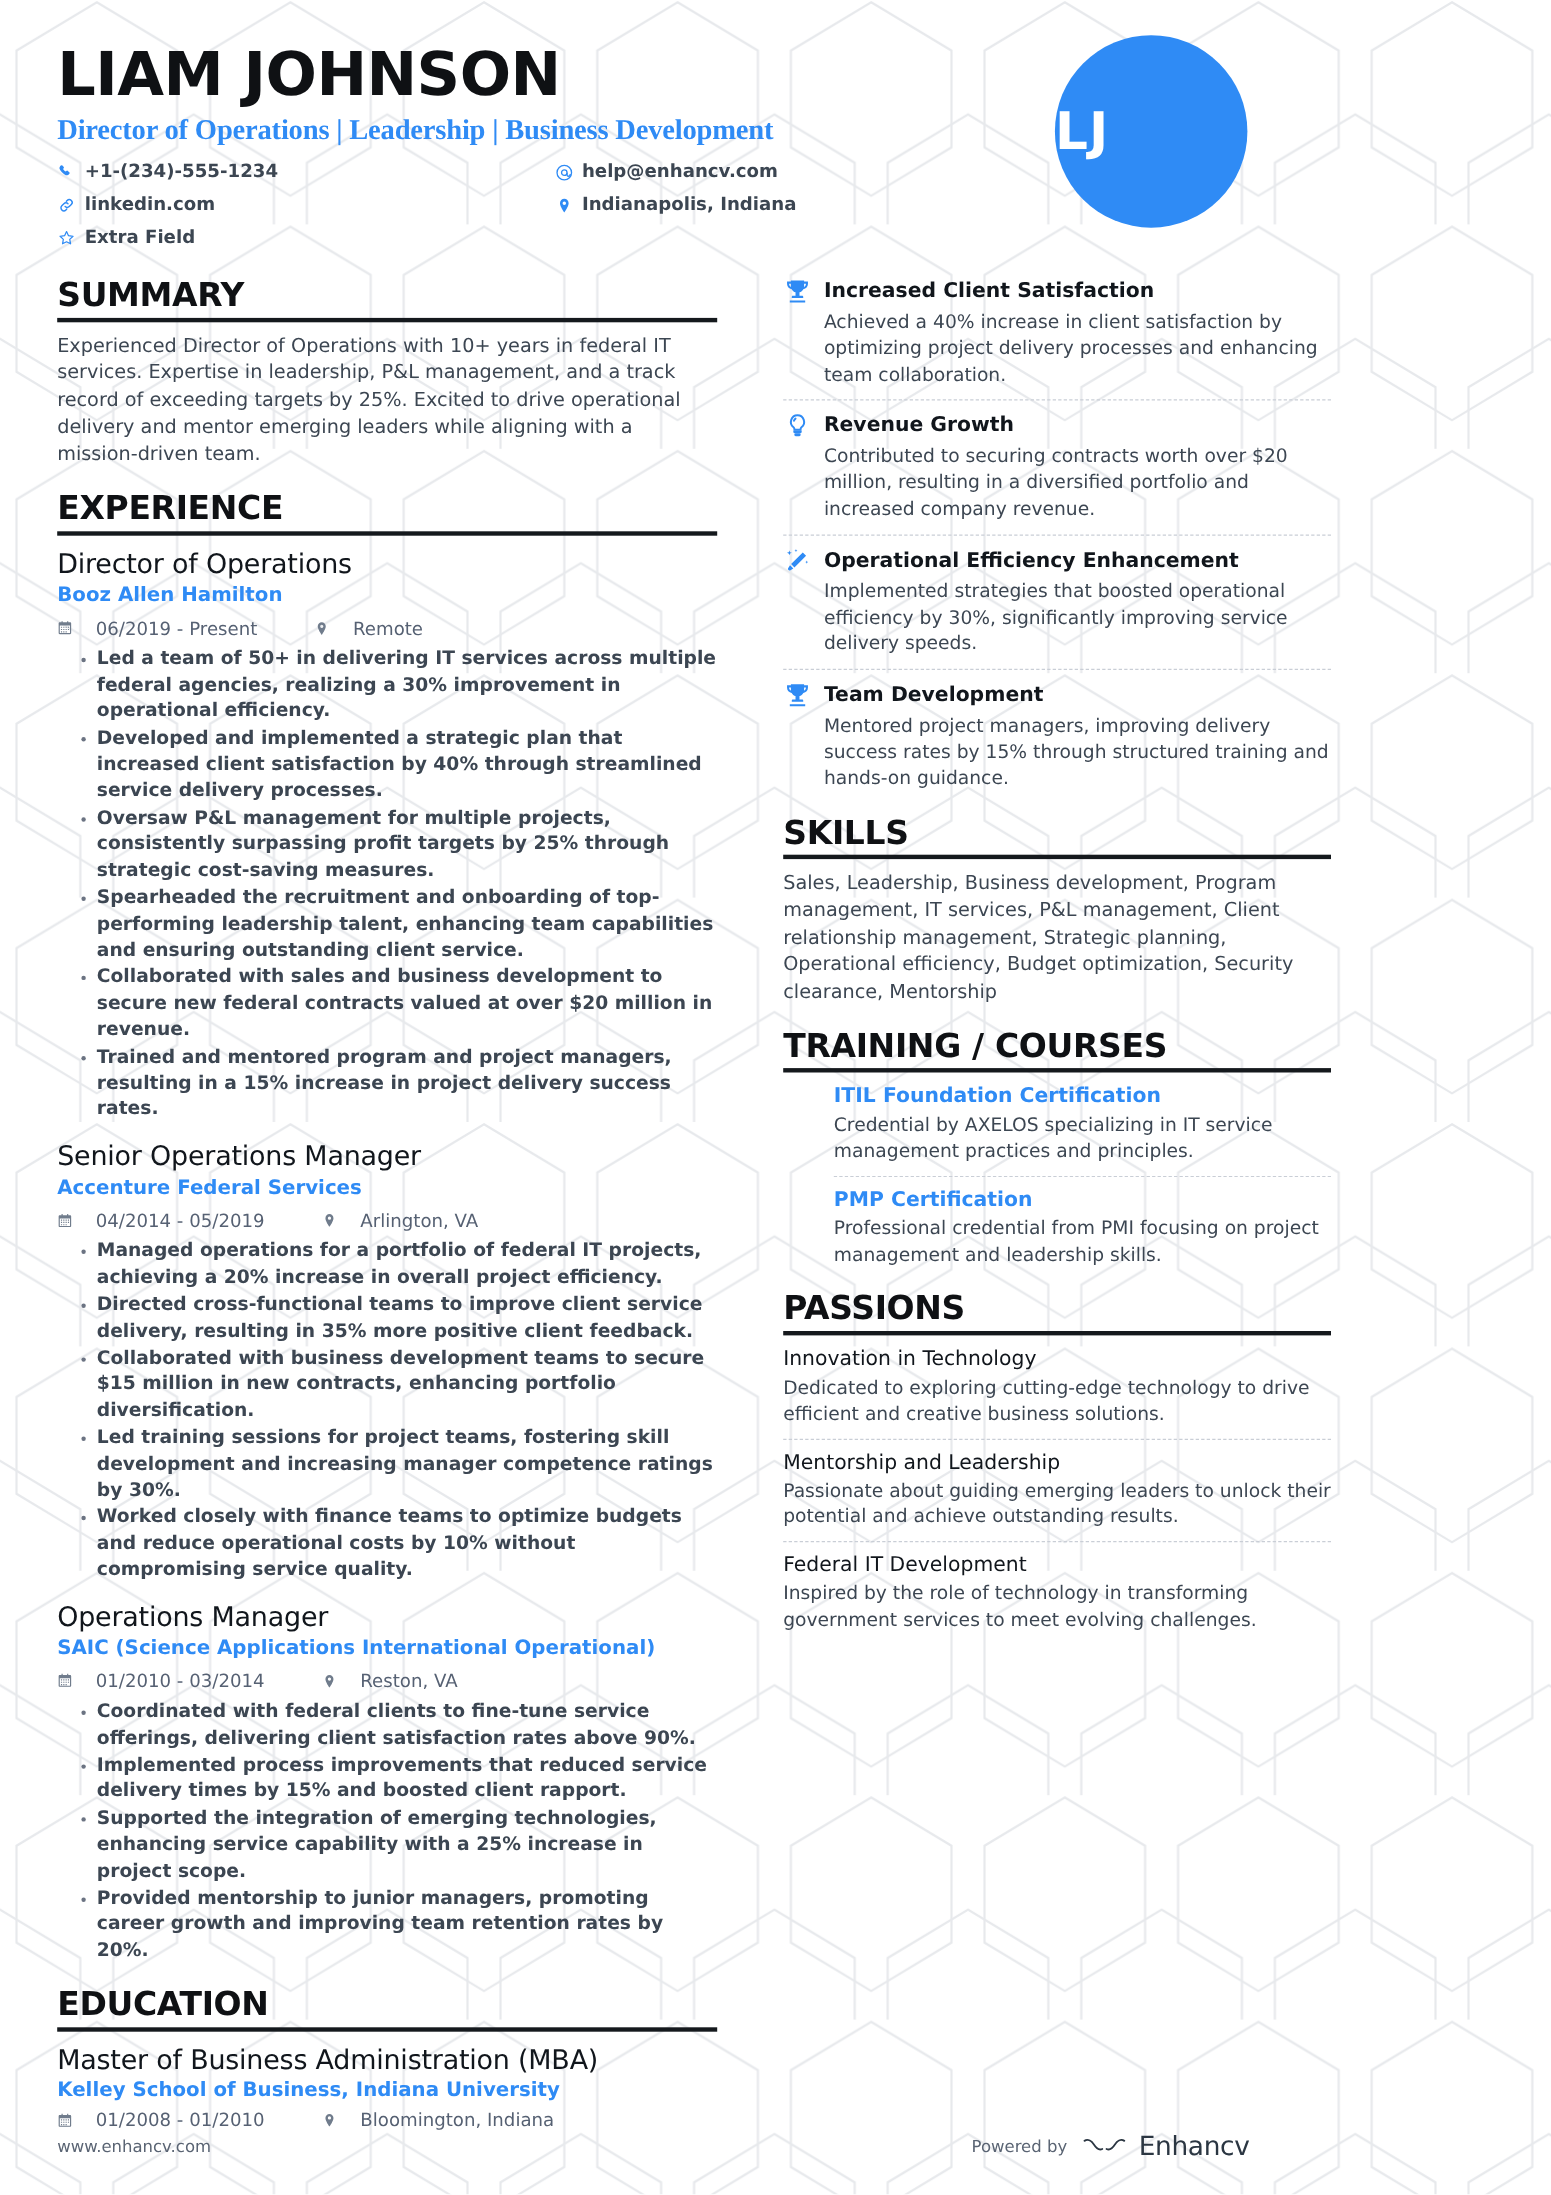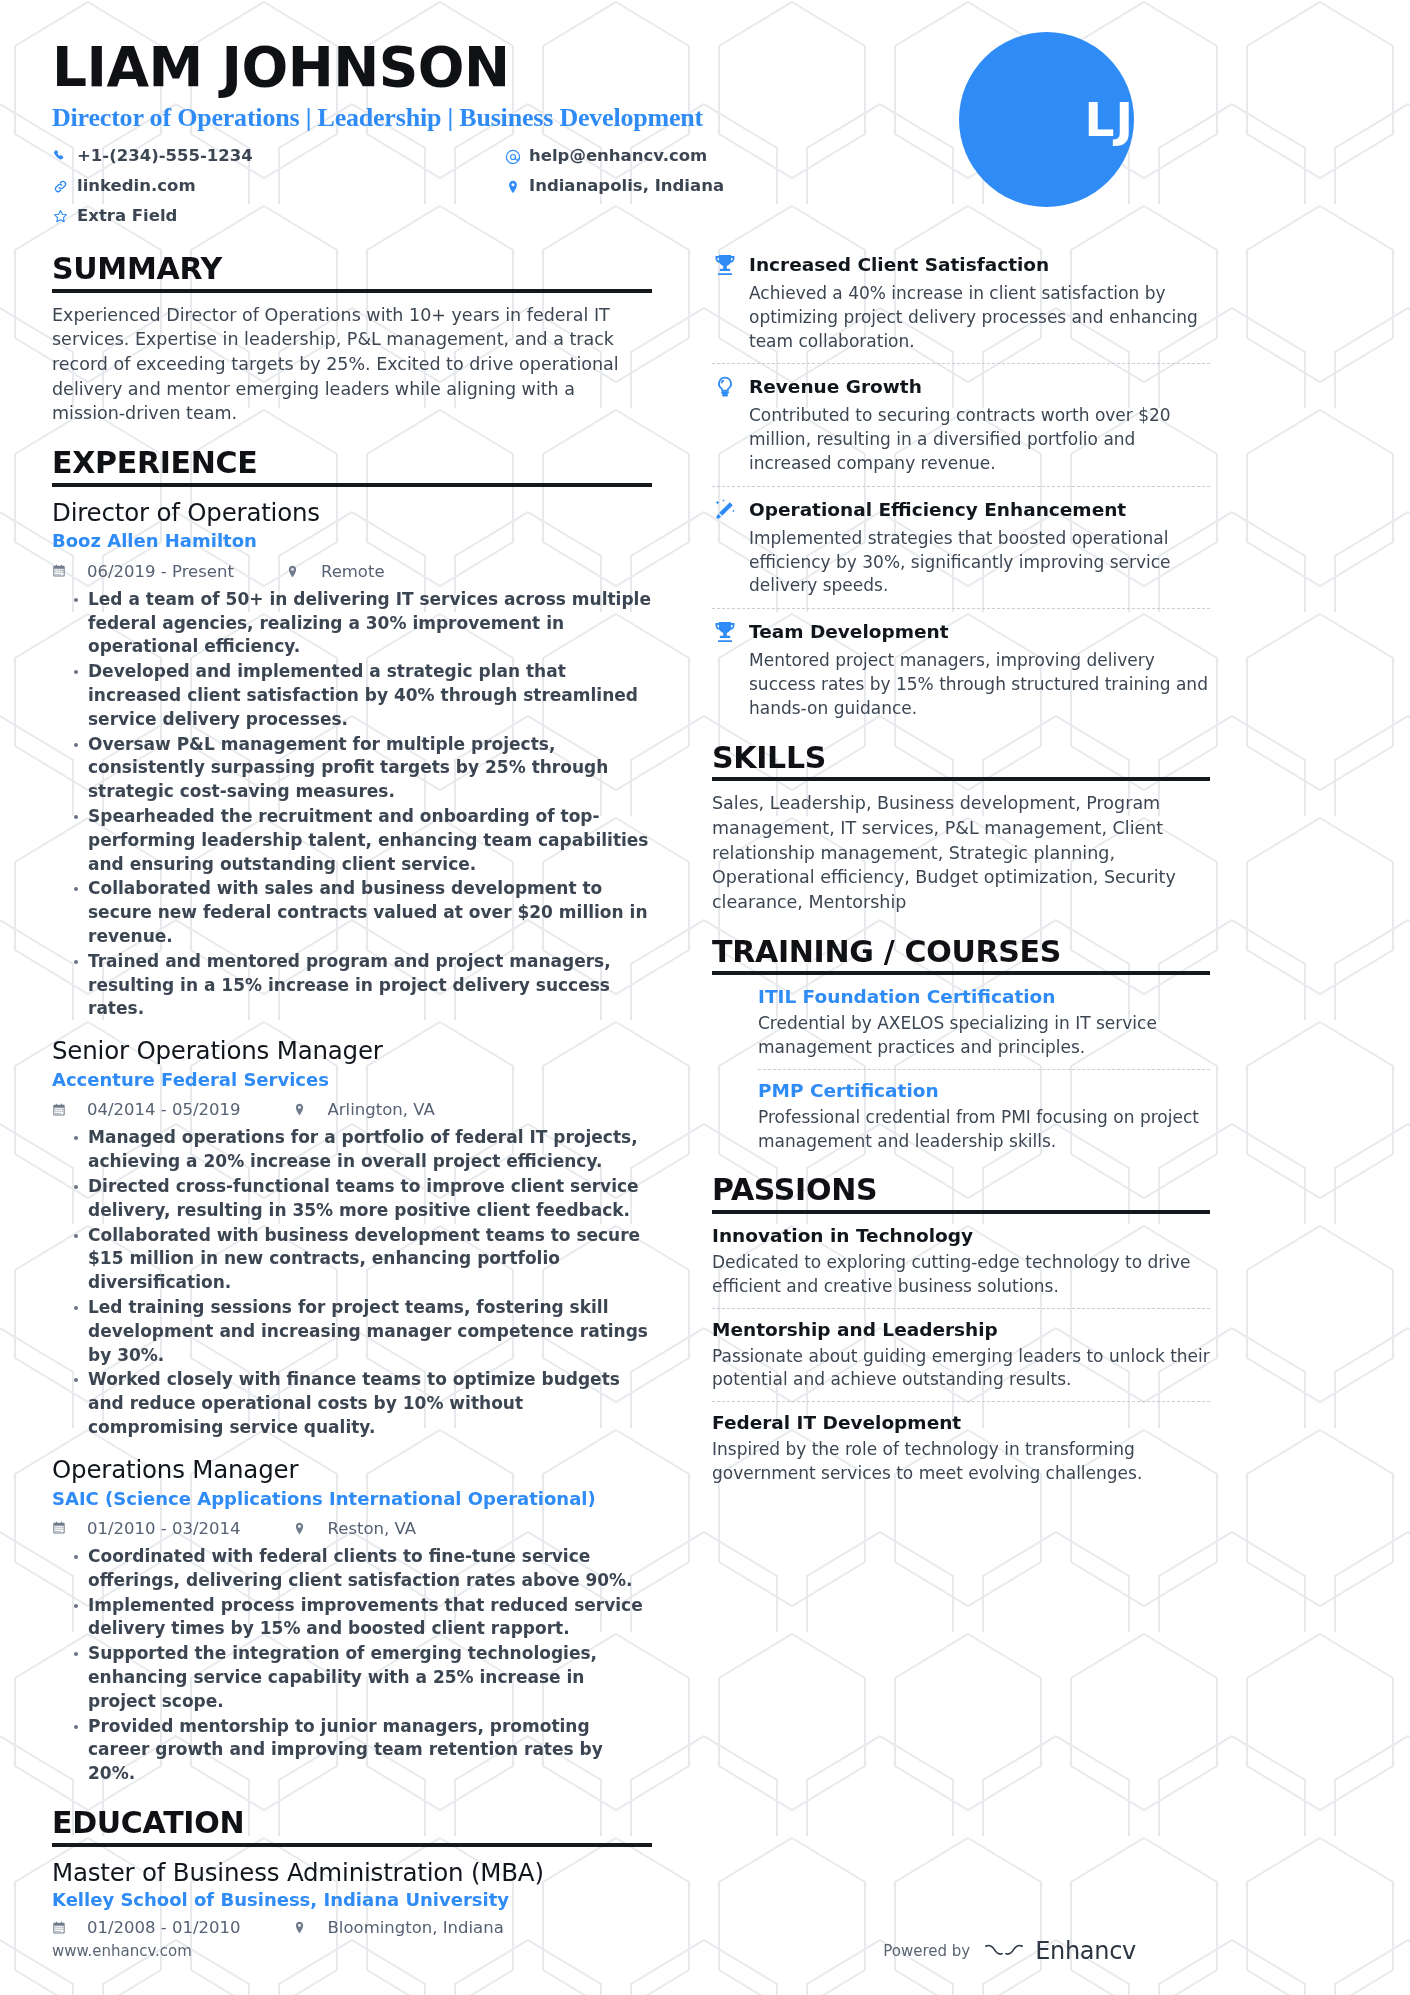--- a/index.html
+++ b/index.html
@@ -91,21 +91,21 @@
     position: absolute;
     right: 2px;
     top: -6px;
     width: 175px;
     height: 175px;
     border-radius: 50%;
     background: #2f8bf5;
     color: #fff;
     display: flex;
     align-items: center;
-    justify-content: flex-end;
+    justify-content: flex-start;
     font-size: 47px;
     font-weight: 700;
     letter-spacing: 1px;
   }
 
   
   .columns {
     display: flex;
     gap: 0;
     margin-top: 16px;
@@ -269,21 +269,21 @@
 
   
   .passion {
     padding-bottom: 9px;
     border-bottom: 1px dashed #c9ced6;
     margin-bottom: 9px;
   }
   .passion:last-child { border-bottom: none; margin-bottom: 0; padding-bottom: 0; }
   .passion-title {
     font-size: 18.5px;
-    font-weight: 700;
+    font-weight: 400;
     color: #11161c;
     line-height: 1.3;
   }
   .passion-desc {
     font-size: 17px;
     line-height: 1.4;
     color: #3c4652;
     margin-top: 3px;
   }
 

